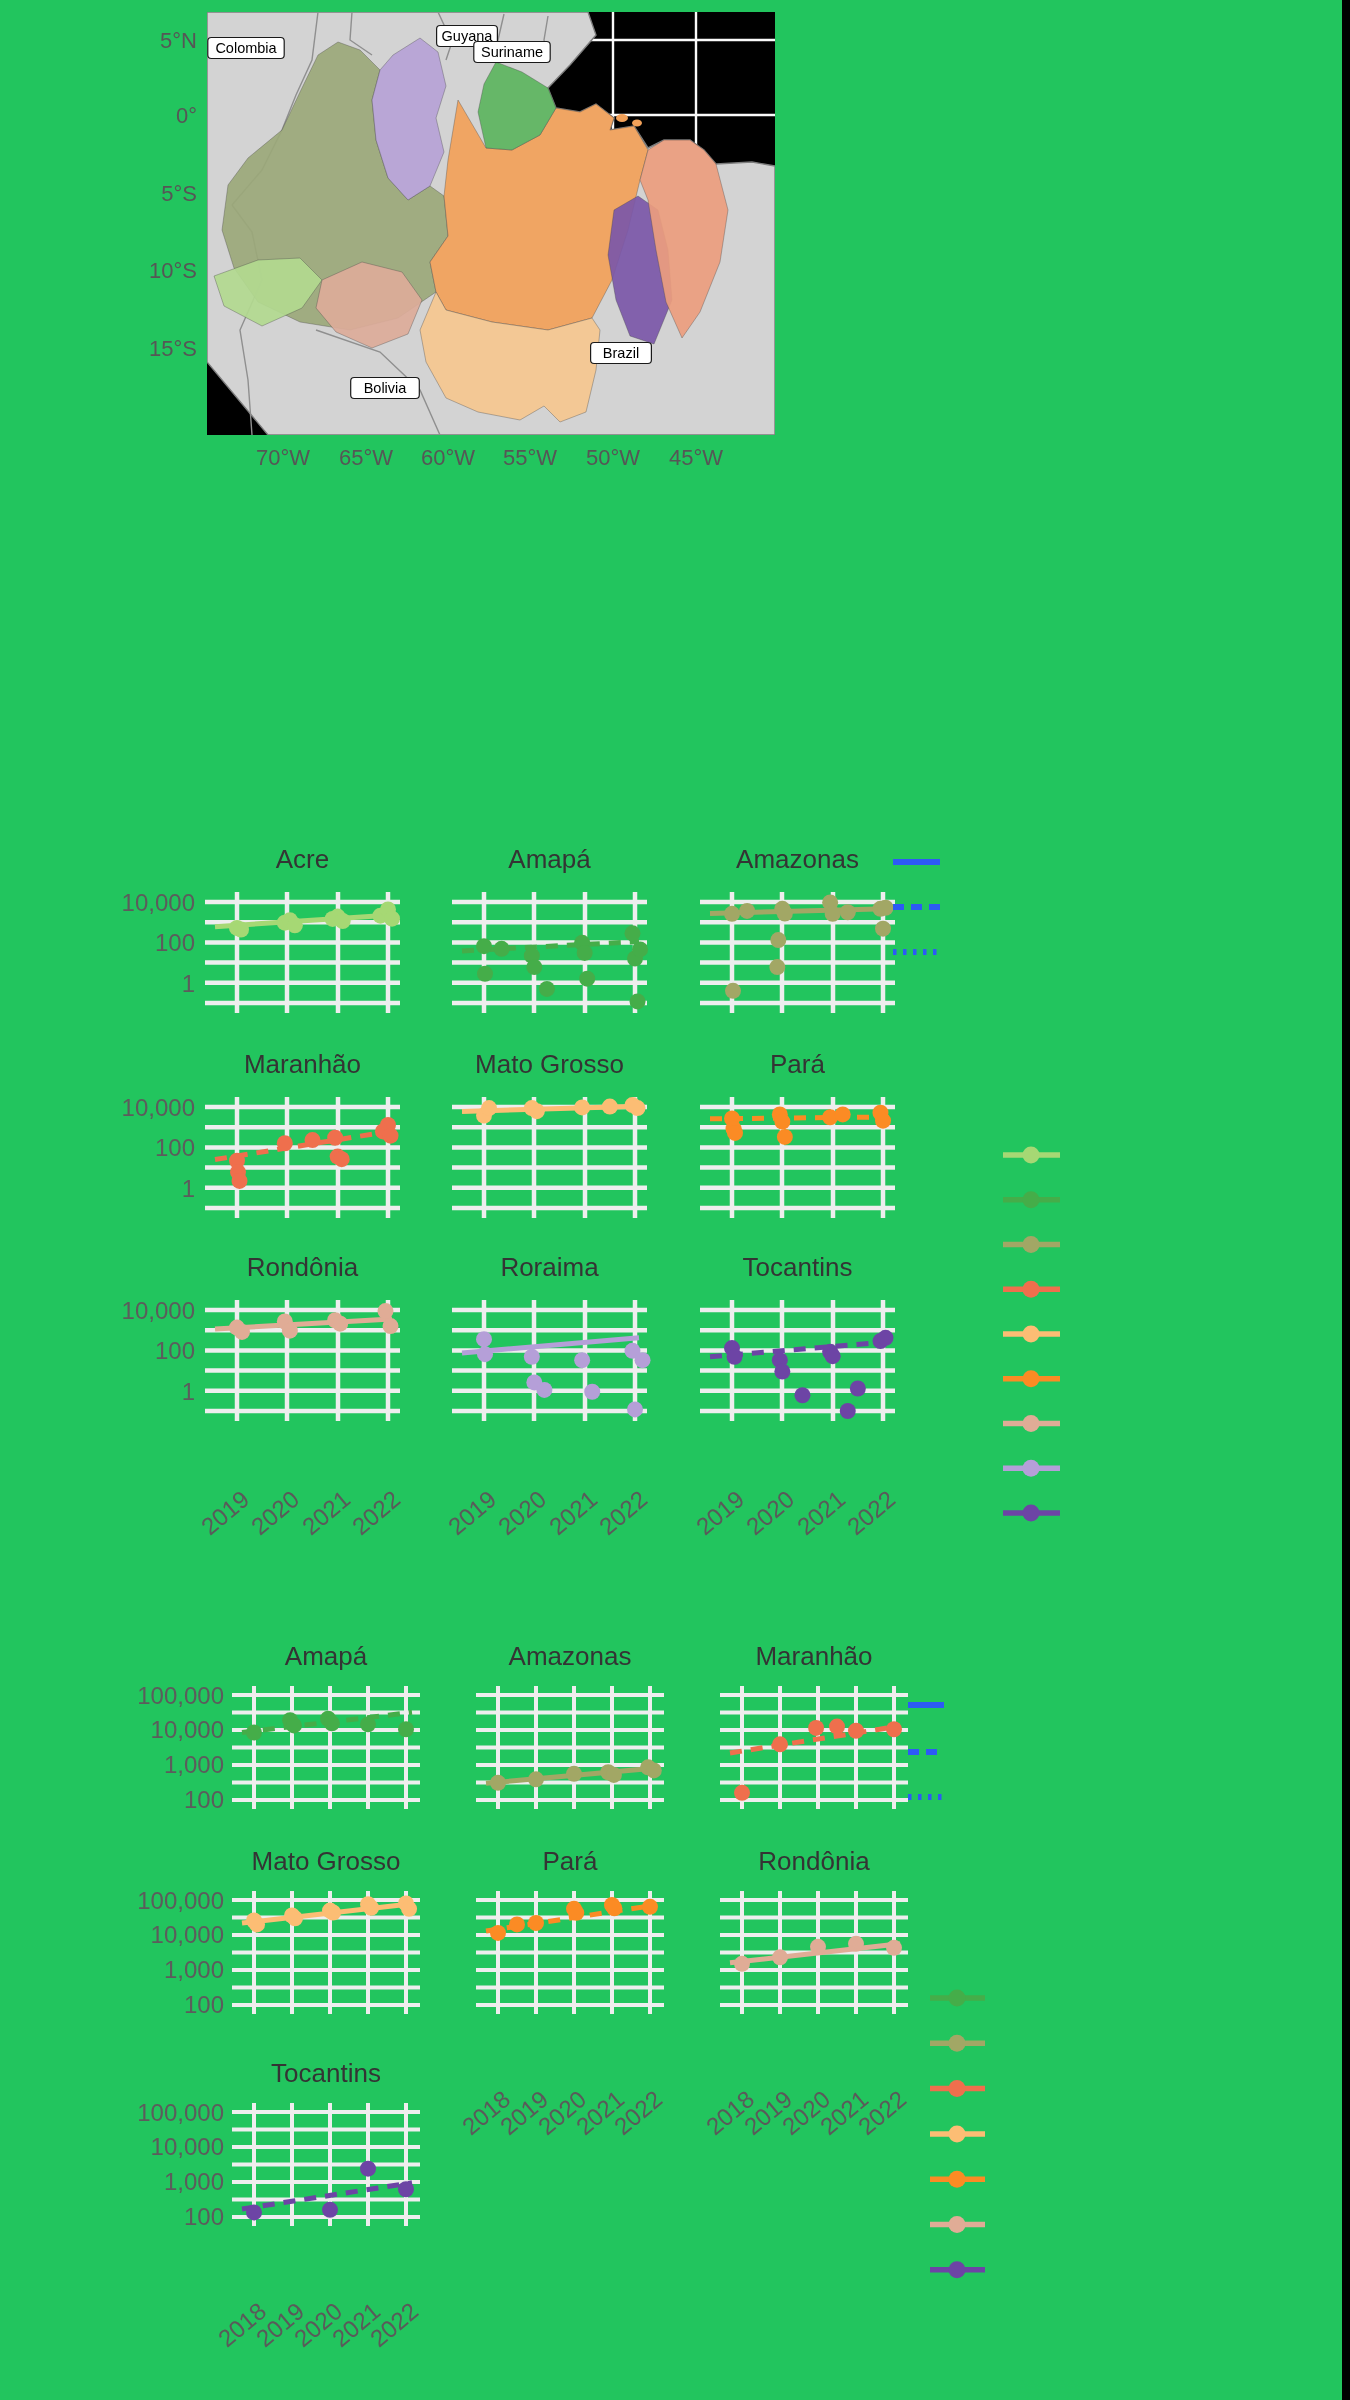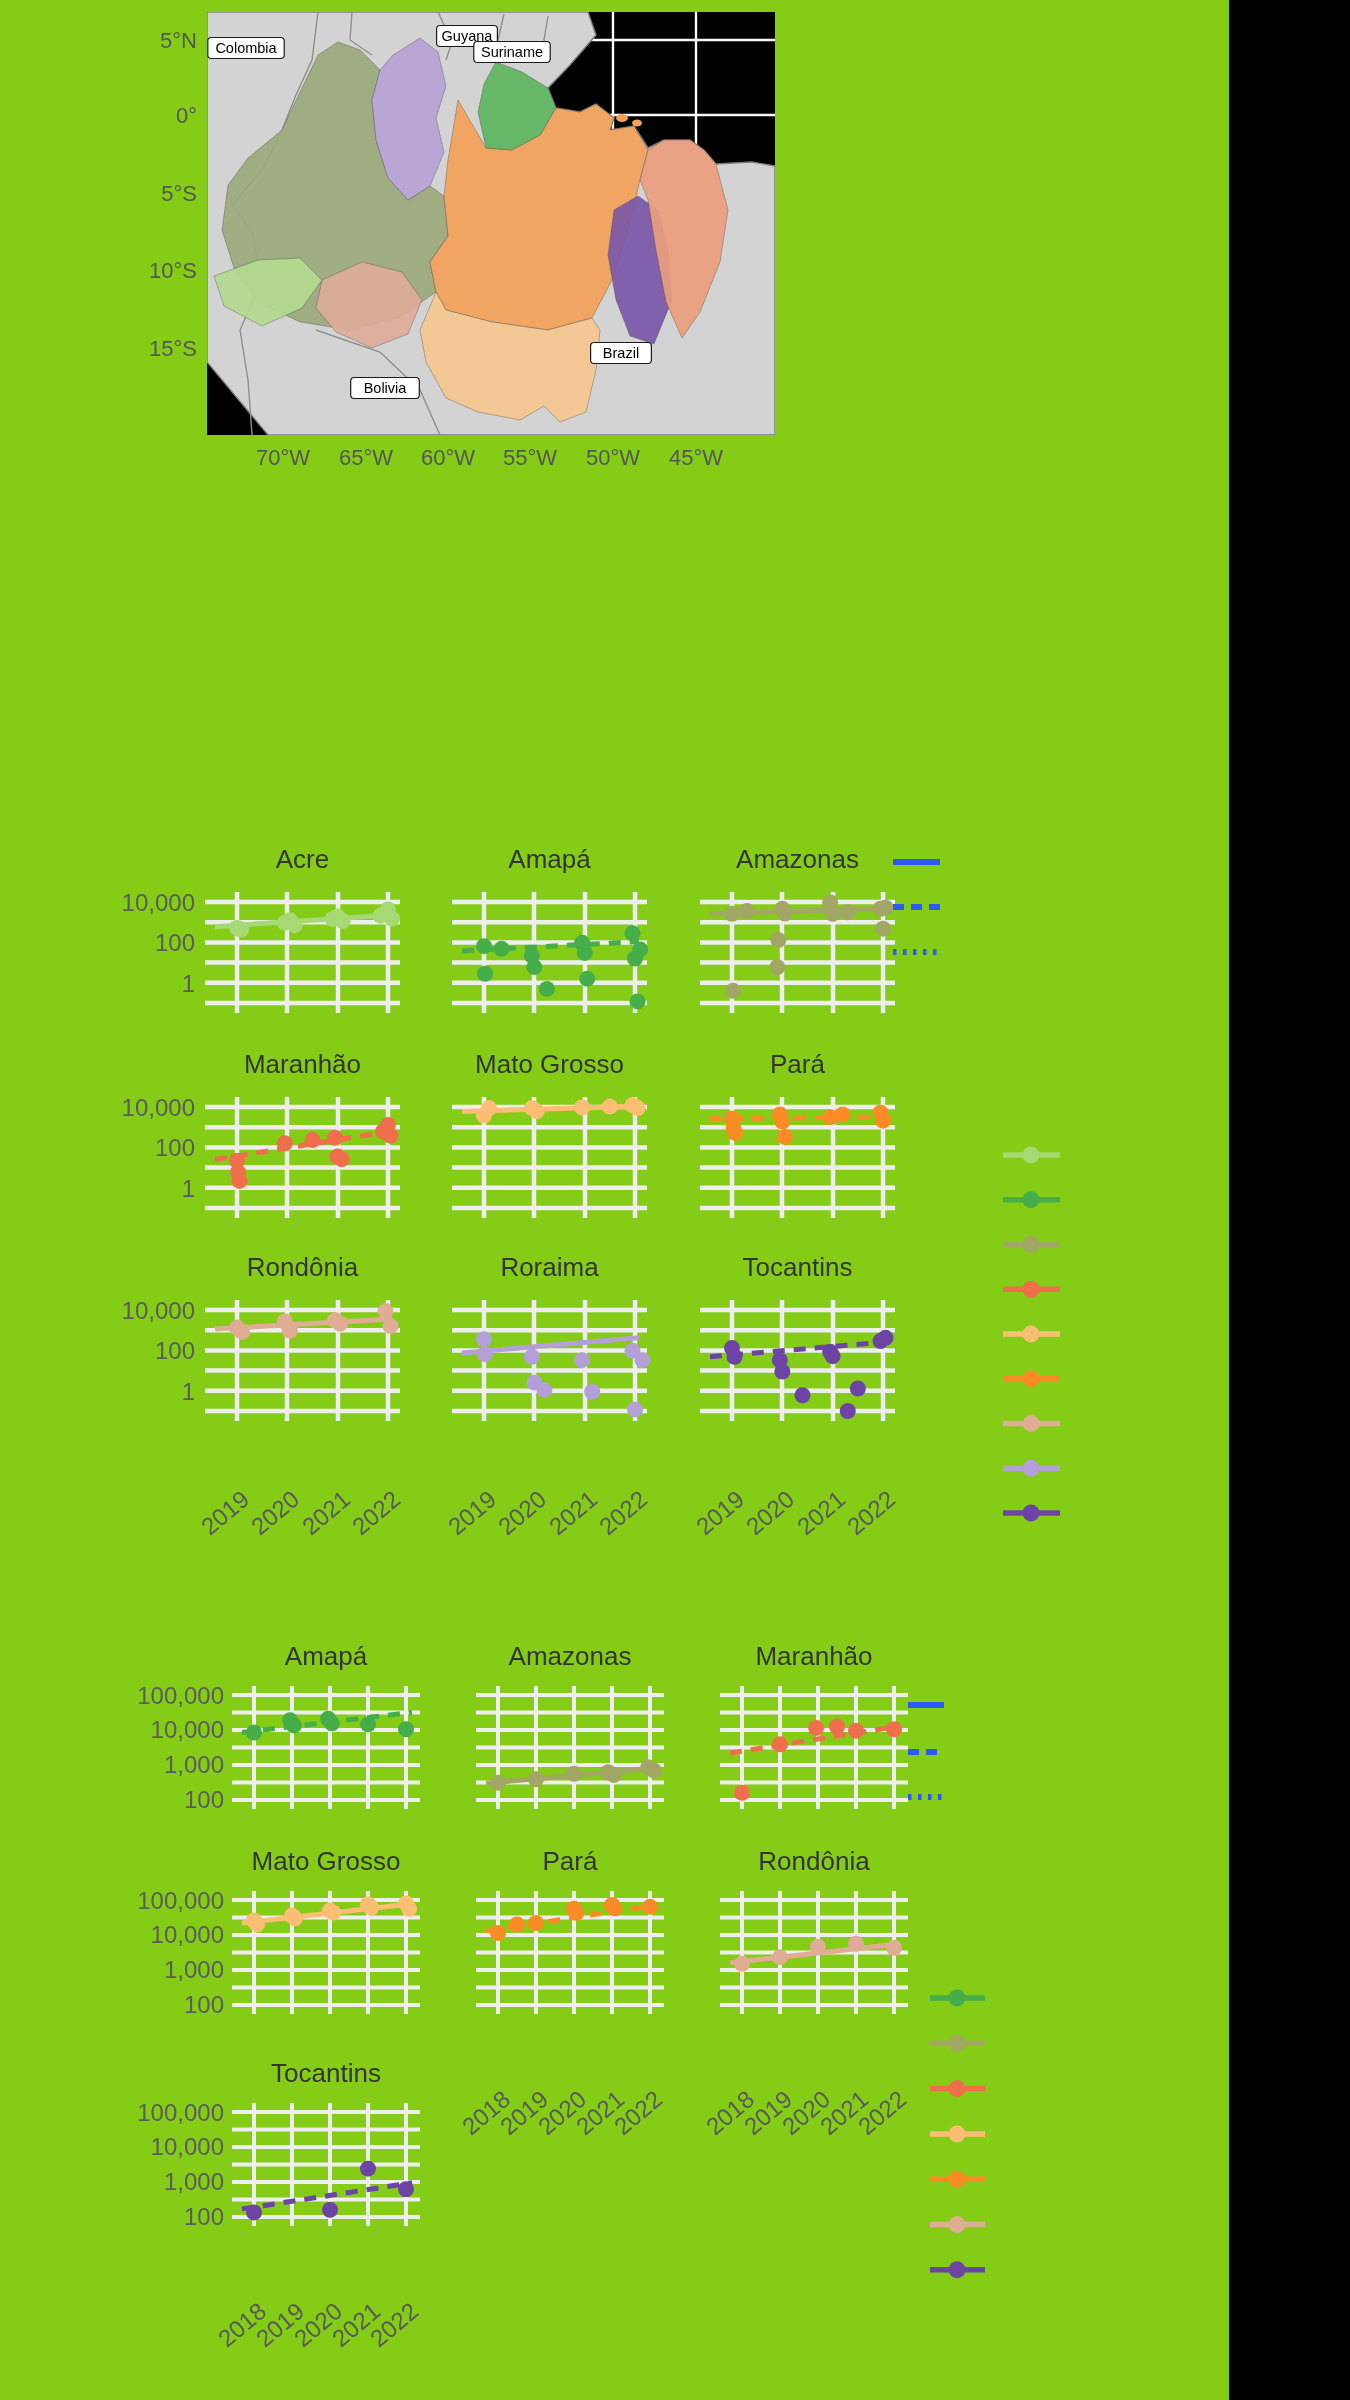--- a/index.html
+++ b/index.html
@@ -1,16 +1,16 @@
 <!DOCTYPE html>
 <html><head>
 <meta charset="utf-8">
 <style>
   html,body{margin:0;padding:0;background:#000;}
-  .stage{position:relative;width:1229px;height:2400px;background:#84cc16;overflow:hidden;}
+  .stage{position:relative;width:1342px;height:2400px;background:#22c55e;overflow:hidden;}
   text{font-family:"Liberation Sans",sans-serif;}
 </style>
 </head>
 <body>
 
 <div class="stage">
   <svg id="figure" width="1350" height="2400" viewBox="0 0 1350 2400">
       <g>
         <rect x="207" y="12" width="568" height="423" fill="#000000"></rect>
         <g clip-path="url(#mapclip)">

